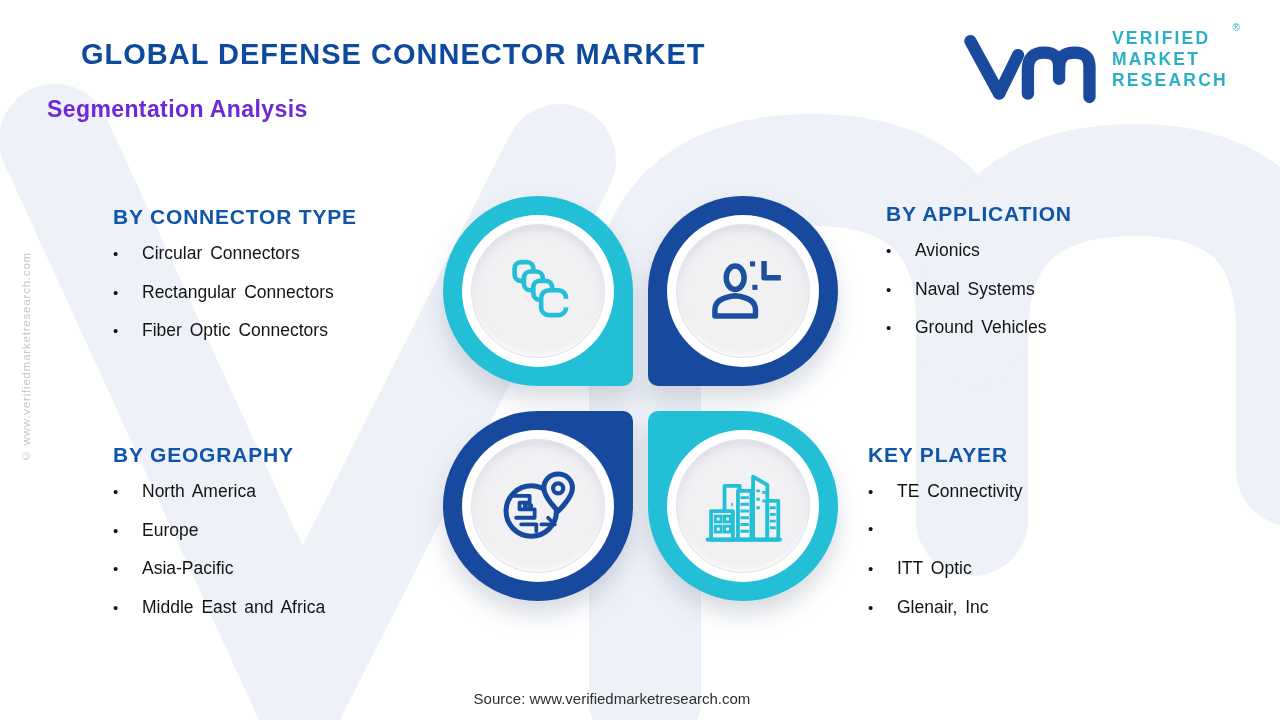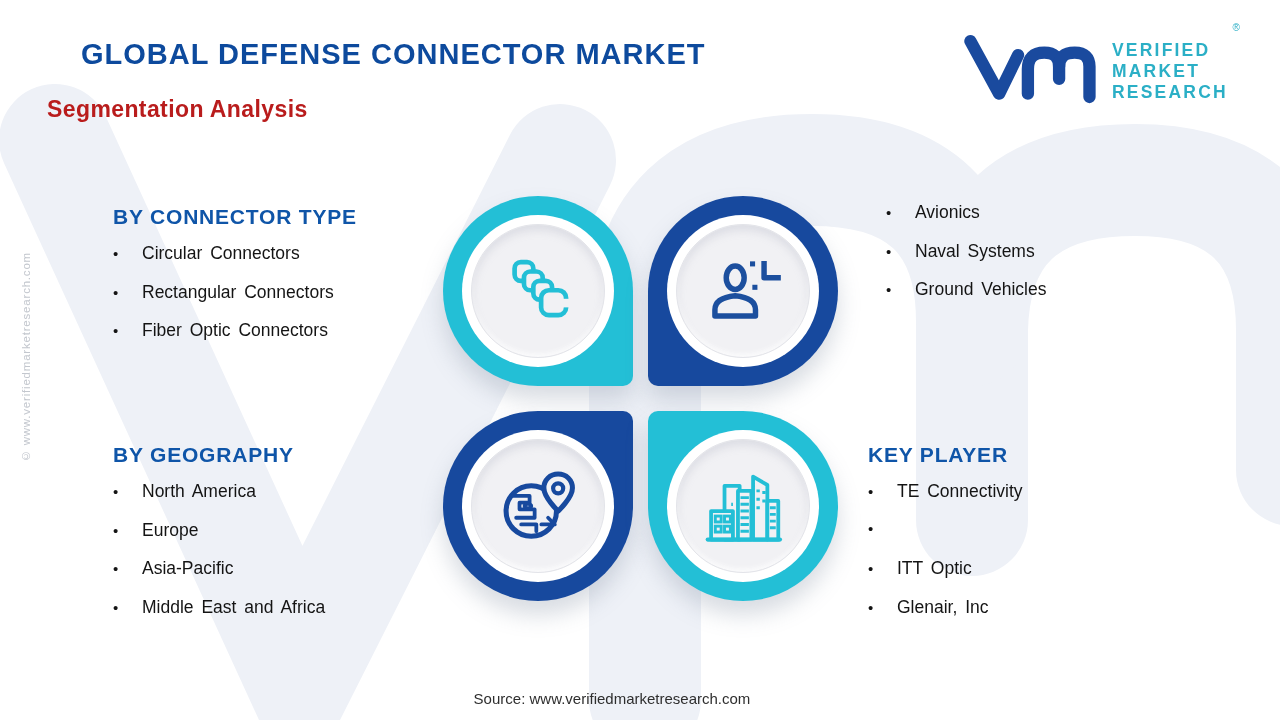--- a/index.html
+++ b/index.html
@@ -15,26 +15,26 @@
     font-size:11.5px; letter-spacing:0.8px; color:#c3c7ce;
   }
 
   
   .title {
     position:absolute; left:47px; top:38px; z-index:2;
     font-size:29px; font-weight:bold; letter-spacing:1px; color:#0d4a9d;margin-left:34px;
   }
   .subtitle {
     position:absolute; left:47px; top:96px; z-index:2;
-    font-size:23px; font-weight:bold; letter-spacing:0.4px; color:#b91c1c;
+    font-size:23px; font-weight:bold; letter-spacing:0.4px; color:#6d28d9;
   }
 
   
   .logo { position:absolute; left:962px; top:28px; z-index:2; display:flex; align-items:flex-start; }
-  .logo-text { margin-left:10px; margin-top:12px; color:#2bafc6; font-weight:bold;
+  .logo-text { margin-left:10px; margin-top:0; color:#2bafc6; font-weight:bold;
                font-size:17.5px; line-height:21px; letter-spacing:2.2px; }
   .logo-reg { position:absolute; right:-12px; top:-6px; font-size:10px; color:#2bafc6; letter-spacing:0; }
   .logo-text-wrap { position:relative; }
 
   
   .quad { position:absolute; z-index:2; }
   .quad h2 { font-size:21px; font-weight:bold; letter-spacing:0.8px; color:#0f55a8; margin-bottom:14px; }
   .quad ul { list-style:none; }
   .quad li { display:flex; align-items:baseline; height:38.5px; font-size:17.5px; color:#141414; word-spacing:3px; }
   .quad .dot { width:29px; flex:0 0 29px; font-size:15px; color:#141414; }
@@ -186,20 +186,21 @@
           <span>Rectangular Connectors</span>
         </li>
       <li>
           <span class="dot">•</span>
           <span>Fiber Optic Connectors</span>
         </li>
     </ul>
   </div>
 
   <div class="quad quad-tr">
+    <h2>BY APPLICATION</h2>
     <ul>
       <li>
           <span class="dot">•</span>
           <span>Avionics</span>
         </li>
       <li>
           <span class="dot">•</span>
           <span>Naval Systems</span>
         </li>
       <li>

